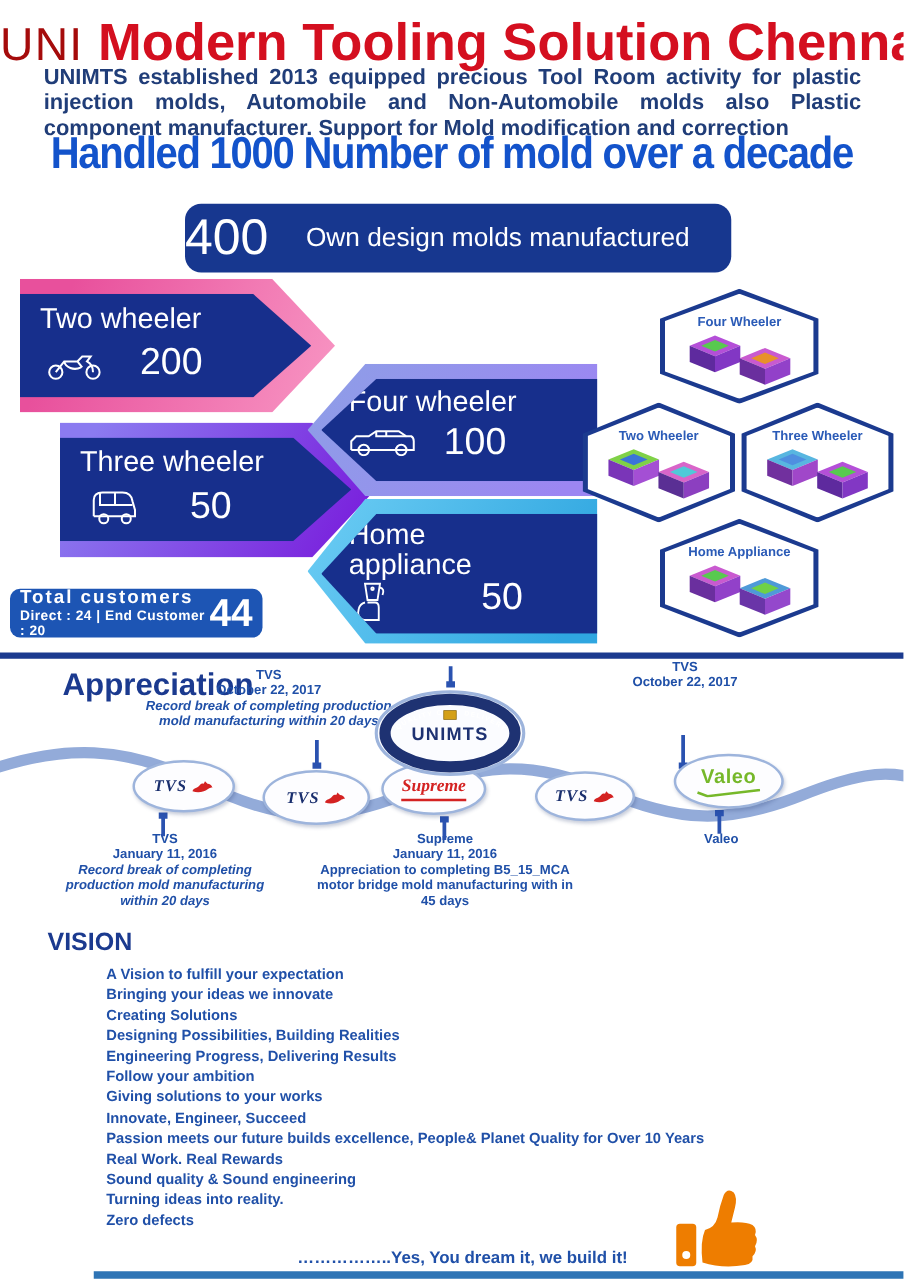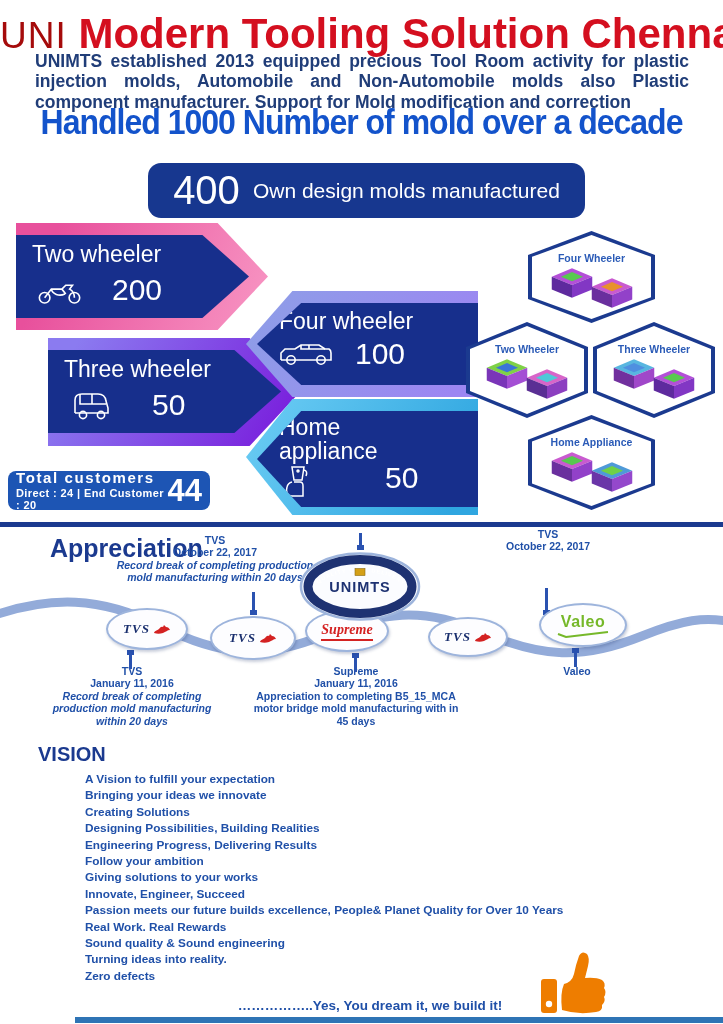--- a/index.html
+++ b/index.html
@@ -10,21 +10,21 @@
   .main-title{position:absolute;left:0;right:0;top:10px;text-align:center;white-space:nowrap;}
   .main-title .brand{font-size:37px;font-weight:normal;color:#a50b0b;letter-spacing:1px;}
   .main-title .rest{font-size:42px;font-weight:bold;color:#d40f1f;}
   .subtitle{position:absolute;left:35px;width:654px;top:51px;margin:0;
             font-size:17.5px;font-weight:bold;color:#203d78;text-align:justify;line-height:1.17;}
   .headline{position:absolute;left:0;right:0;top:104px;text-align:center;
             font-size:32px;font-weight:bold;color:#1353cb;letter-spacing:-1px;transform:scale(1,1.12);}
 
   
   .banner400{position:absolute;left:148px;top:163px;width:437px;height:55px;background:#17378f;
-             border-radius:13px;display:flex;align-items:center;justify-content:center;gap:13px;color:#fff;}
+             border-radius:13px;display:flex;align-items:center;gap:30px;color:#fff;}
   .banner400 .v{font-size:40px;}
   .banner400 .l{font-size:21px;}
 
   
   .arrow-r{clip-path:polygon(0 0,80% 0,100% 50%,80% 100%,0 100%);}
   .arrow-l{clip-path:polygon(100% 0,20% 0,0 50%,20% 100%,100% 100%);}
   .accent,.panel{position:absolute;}
   .panel{background:#172f8c;color:#fff;}
   .panel .cname{position:absolute;font-size:23px;white-space:normal;line-height:1.04;}
   .panel .ccount{position:absolute;font-size:30px;}

